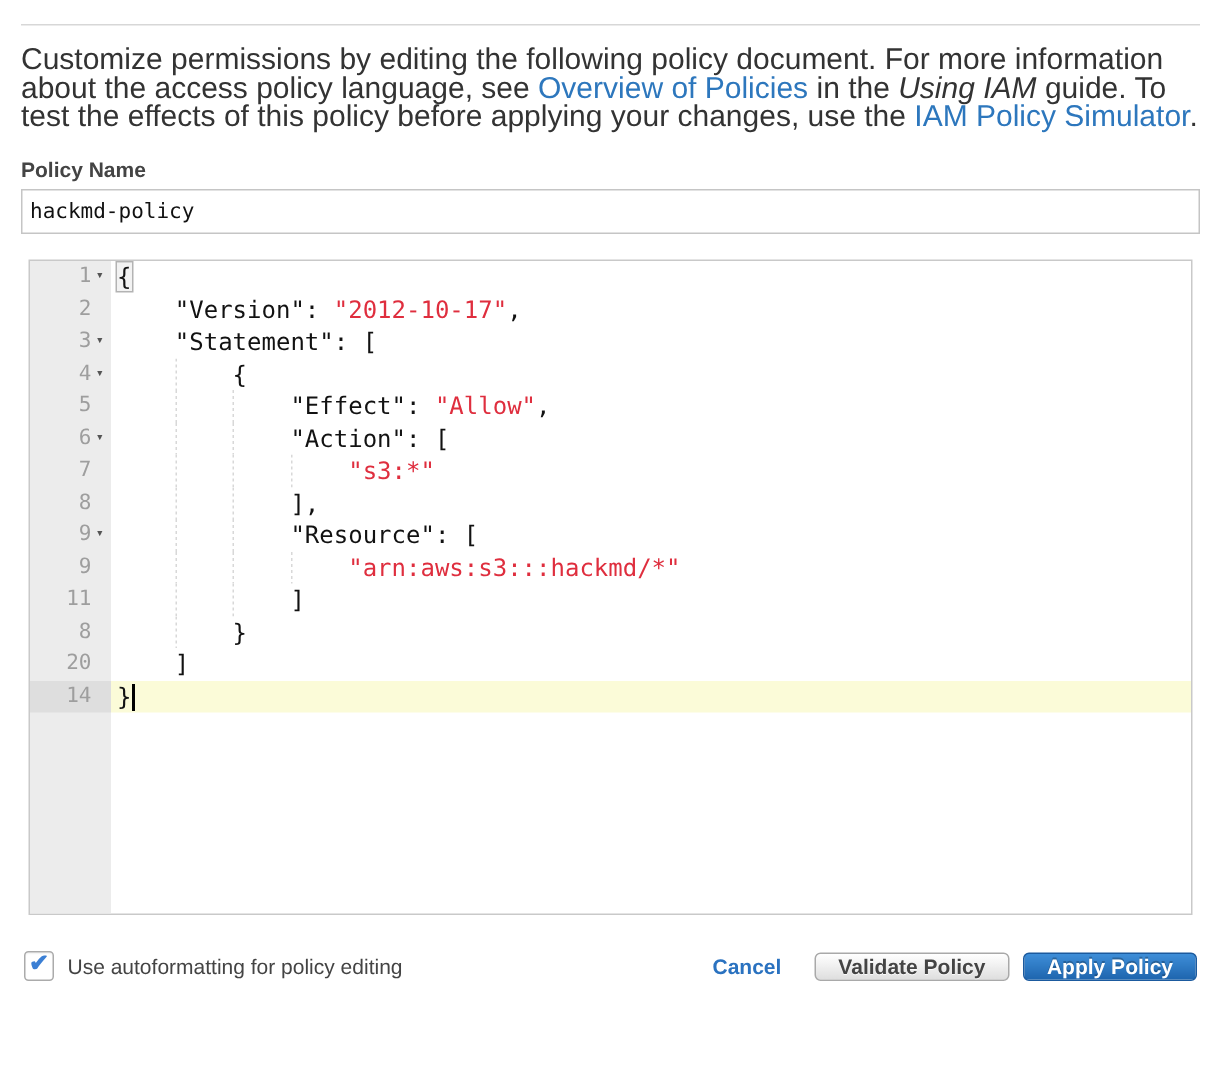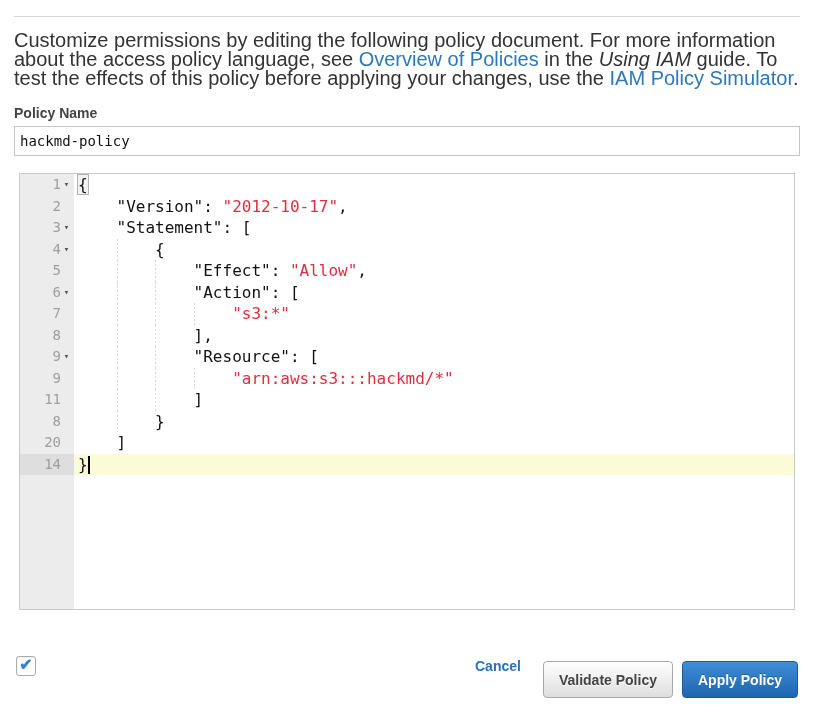--- a/index.html
+++ b/index.html
@@ -95,22 +95,22 @@
   }
   .checkbox-label { font-size: 14px; color: #444; }
 
   .footer-right { display: flex; align-items: center; }
   .cancel-link {
     color: #2a72c0; font-size: 14px; font-weight: 700;
     text-decoration: none; cursor: pointer; margin-right: 22px; text-align: center;
   }
   .btn {
     font-family: "Liberation Sans", sans-serif;
-    font-size: 14px; font-weight: 700; height: 37px; padding: 0 15px;
-    border-radius: 4px; cursor: pointer; margin-top: 27px;
+    font-size: 14px; font-weight: 700; height: 19px; padding: 0 15px;
+    border-radius: 4px; cursor: pointer;
   }
   .btn-default {
     background: linear-gradient(to bottom, #ffffff, #dedede);
     border: 1px solid #a9a9a9; color: #444; margin-right: 9px;
     text-shadow: 0 1px 0 rgba(255,255,255,0.8);
   }
   .btn-primary {
     background: linear-gradient(to bottom, #3e8ed8, #1e65ae);
     border: 1px solid #1b5a9e; color: #fff;
     text-shadow: 0 -1px 0 rgba(0,0,0,0.25);
@@ -190,20 +190,21 @@
         </div>
       </div>
     <div class="code"><div class="cl"><span class="m">{</span></div><div class="cl"><span class="g"></span><span class="p">"Version": </span><span class="s">"2012-10-17"</span><span class="p">,</span></div><div class="cl"><span class="g"></span><span class="p">"Statement": [</span></div><div class="cl"><span class="g"></span><span class="g"></span><span class="p">{</span></div><div class="cl"><span class="g"></span><span class="g"></span><span class="g"></span><span class="p">"Effect": </span><span class="s">"Allow"</span><span class="p">,</span></div><div class="cl"><span class="g"></span><span class="g"></span><span class="g"></span><span class="p">"Action": [</span></div><div class="cl"><span class="g"></span><span class="g"></span><span class="g"></span><span class="g"></span><span class="s">"s3:*"</span></div><div class="cl"><span class="g"></span><span class="g"></span><span class="g"></span><span class="p">],</span></div><div class="cl"><span class="g"></span><span class="g"></span><span class="g"></span><span class="p">"Resource": [</span></div><div class="cl"><span class="g"></span><span class="g"></span><span class="g"></span><span class="g"></span><span class="s">"arn:aws:s3:::hackmd/*"</span></div><div class="cl"><span class="g"></span><span class="g"></span><span class="g"></span><span class="p">]</span></div><div class="cl"><span class="g"></span><span class="g"></span><span class="p">}</span></div><div class="cl"><span class="g"></span><span class="p">]</span></div><div class="cl cl-active"><span class="p">}</span><span class="cursor"></span></div></div>
   </div>
 
   <div class="footer">
     <div class="footer-left">
       <span class="checkbox">
           <span class="tick">✔</span>
         </span>
+      <span class="checkbox-label">Use autoformatting for policy editing</span>
     </div>
     <div class="footer-right">
       <a href="#" class="cancel-link">Cancel</a>
       <button class="btn btn-default">Validate Policy</button>
       <button class="btn btn-primary">Apply Policy</button>
     </div>
   </div>
 
 </div>
 

